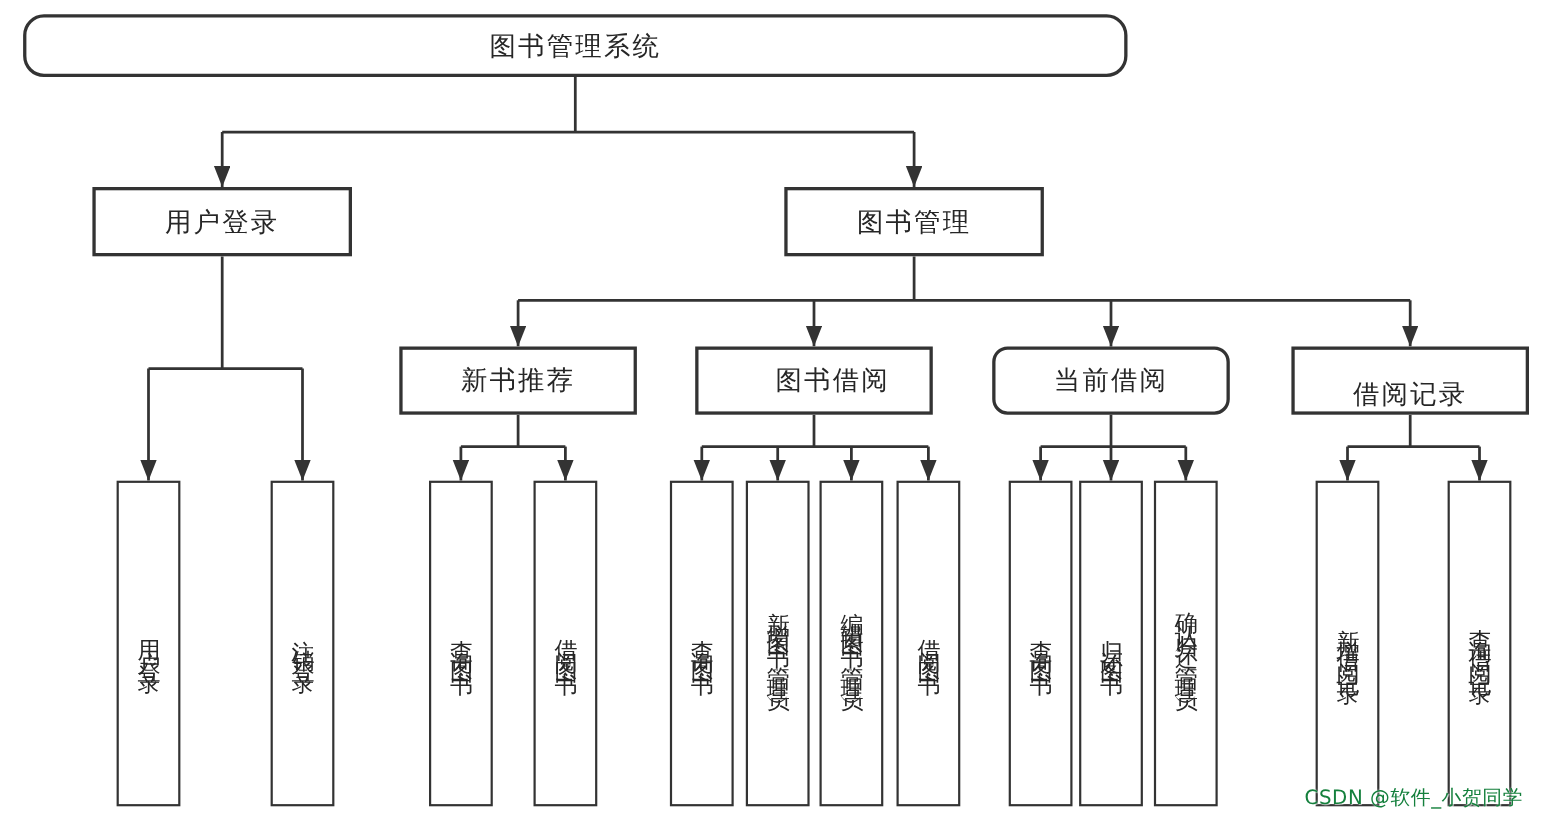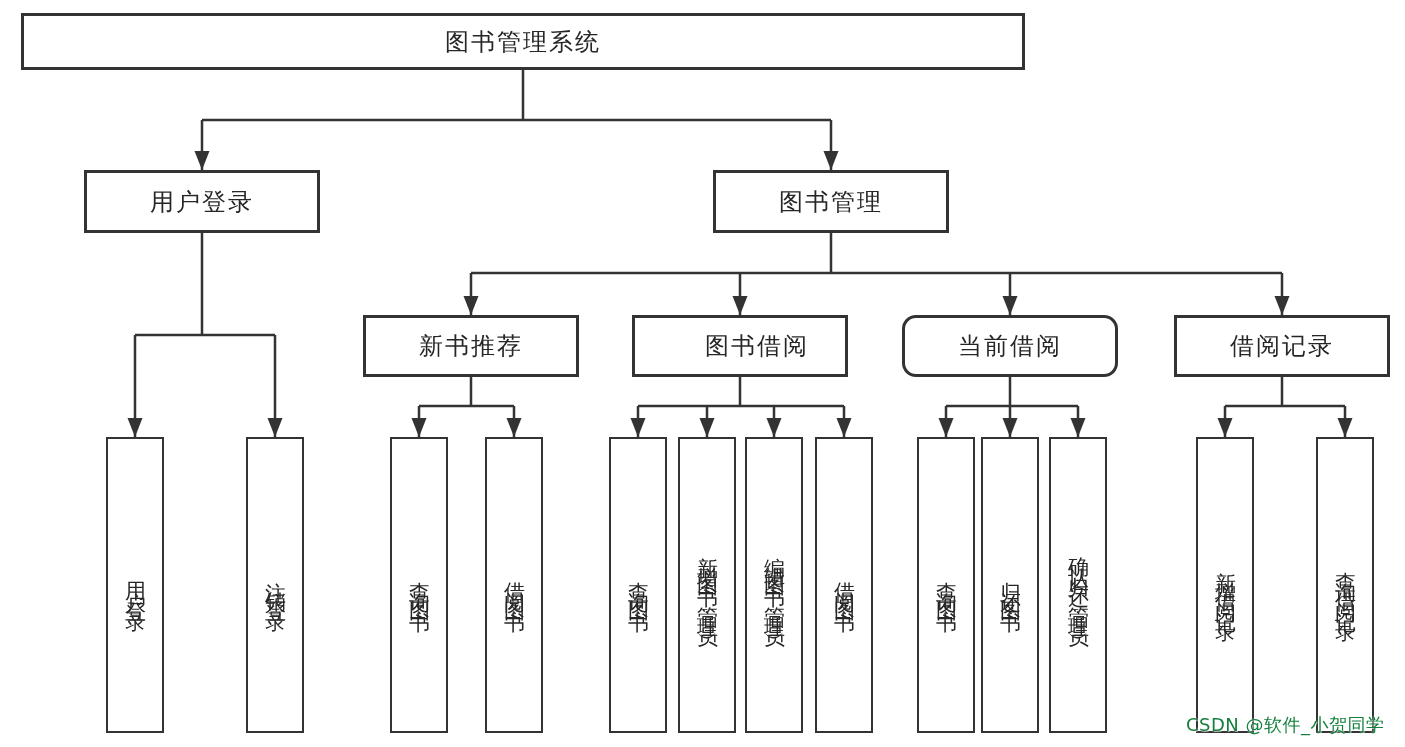--- a/index.html
+++ b/index.html
@@ -6,21 +6,21 @@
   .stage {
     position:relative; width:1405px; height:747px; background:#ffffff;
     font-family:"DejaVu Sans","Liberation Sans",sans-serif; color:#262626;
     overflow:hidden;
   }
   .stage svg { position:absolute; left:0; top:0; }
   .box {
     position:absolute; box-sizing:border-box; background:#ffffff;
     border:3px solid #333333; display:flex; align-items:center; justify-content:center;
   }
-  .root  { border-width:3px; }
+  .root  { border-width:3px;border-radius:19px; }
   .hnode { border-width:3px; }
   .leaf  { border-width:2.5px; }
   .hlabel { font-size:24px; letter-spacing:2px; white-space:nowrap; }
   .vtext {
     writing-mode:vertical-rl; text-orientation:mixed;
     font-size:21px; letter-spacing:10px; line-height:1; white-space:nowrap;
   }
   .watermark {
     position:absolute; left:1186px; top:713px; z-index:6;
     font-size:18px; color:#15803d; letter-spacing:0.5px; white-space:nowrap;
@@ -95,21 +95,21 @@
 
   <div class="box hnode" style="left:713px; top:170px; width:236px; height:63px;">
     <span class="hlabel">图书管理</span>
   </div>
   <div class="box hnode" style="left:632px; top:315px; width:216px; height:62px;padding-left:34px;">
     <span class="hlabel">图书借阅</span>
   </div>
   <div class="box hnode" style="left:902px; top:315px; width:216px; height:62px;border-radius:14px;">
     <span class="hlabel">当前借阅</span>
   </div>
-  <div class="box hnode" style="left:1174px; top:315px; width:216px; height:62px;">
+  <div class="box hnode" style="left:1174px; top:315px; width:216px; height:62px;align-items:flex-end;">
     <span class="hlabel">借阅记录</span>
   </div>
 
   <div class="box leaf" style="left:106px; top:437px; width:58px; height:296px;">
     <span class="vtext">用户登录</span>
   </div>
   <div class="box leaf" style="left:246px; top:437px; width:58px; height:296px;">
     <span class="vtext">注销登录</span>
   </div>
   <div class="box leaf" style="left:390px; top:437px; width:58px; height:296px;">

